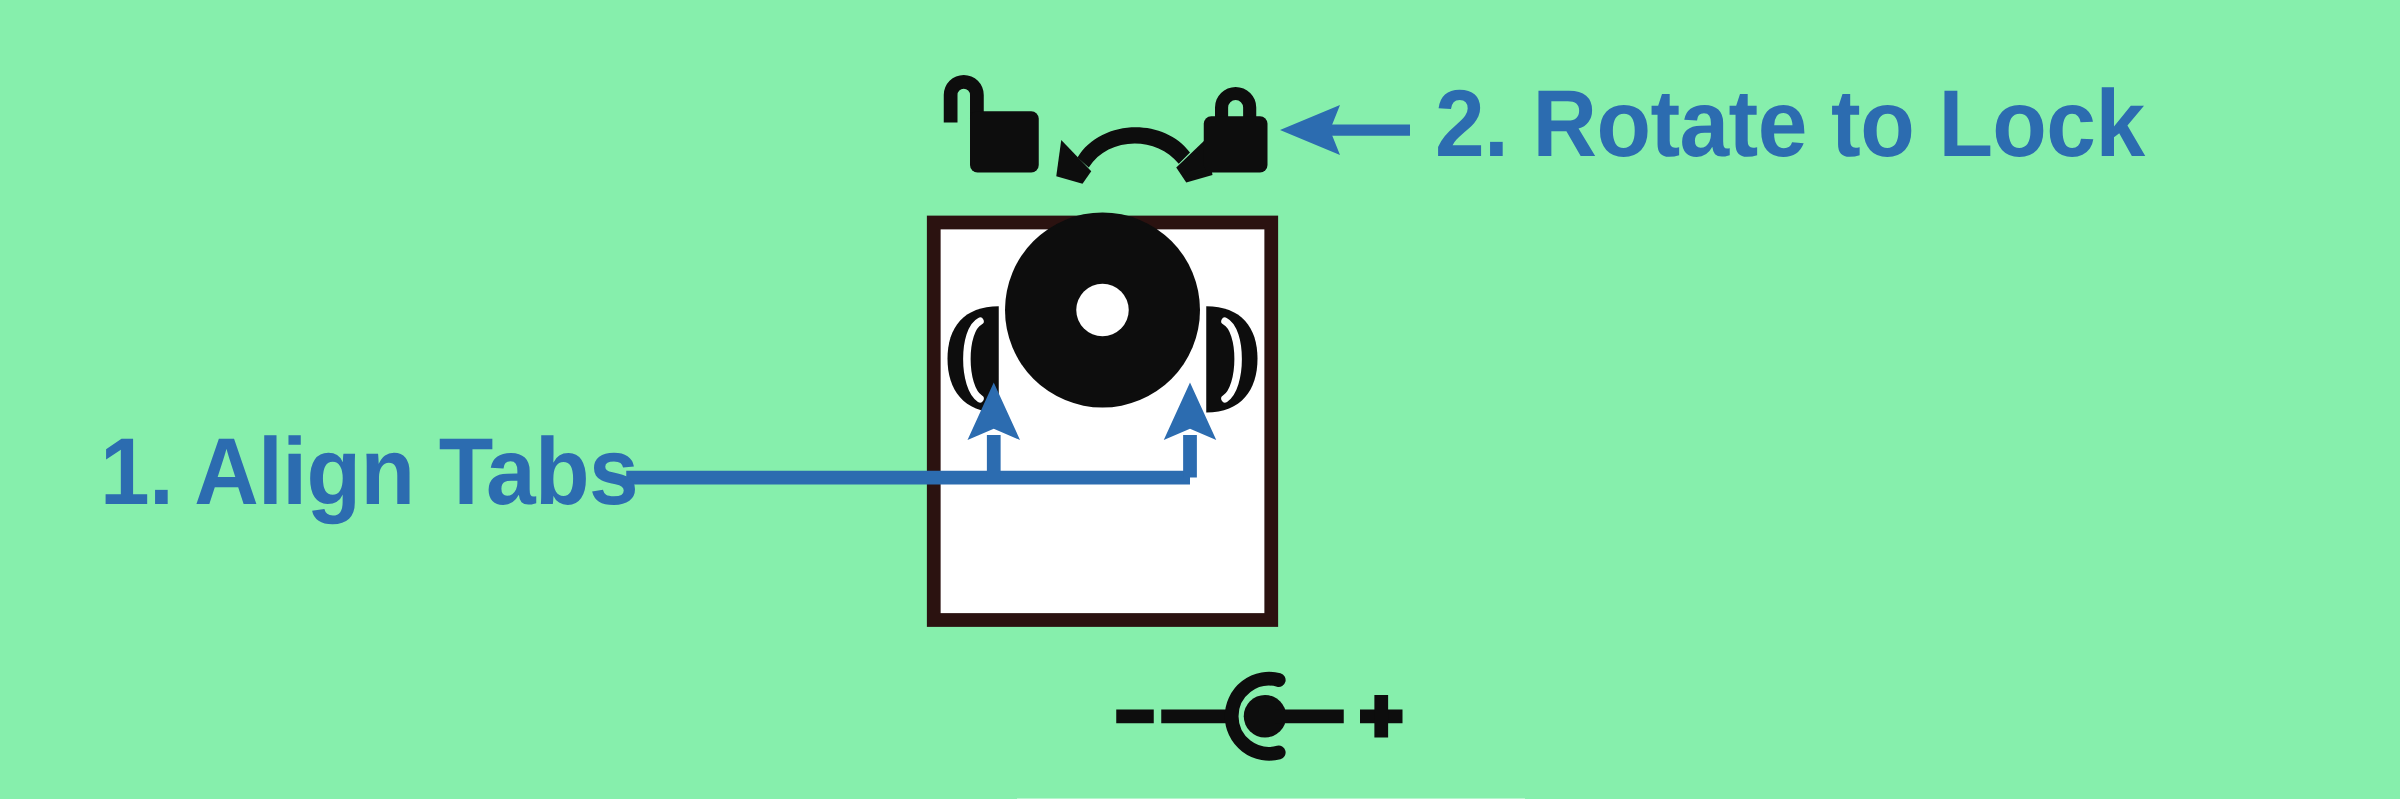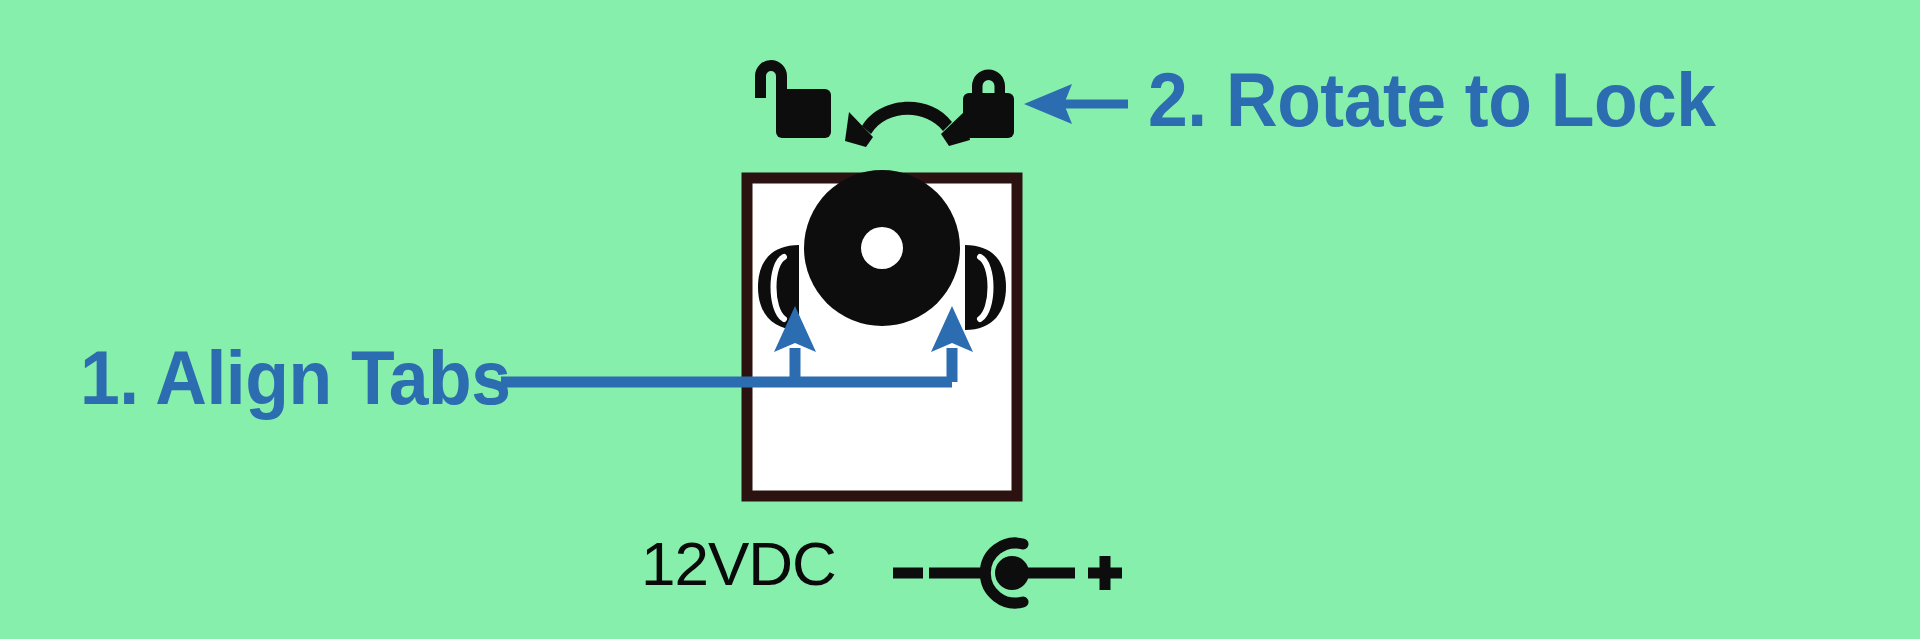--- a/index.html
+++ b/index.html
@@ -165,15 +165,14 @@
       <line x1="1088" y1="573" x2="1122" y2="573" stroke="#0d0d0d" stroke-width="11"></line>
       <line x1="1105" y1="556" x2="1105" y2="590" stroke="#0d0d0d" stroke-width="11"></line>
     </g>
 
   </svg>
 
   <div class="lbl step-label" id="label-step2" style="color:#2c6cb0;">2. Rotate to Lock</div>
 
   <div class="lbl step-label" id="label-step1" style="color:#2c6cb0;">1. Align Tabs</div>
 
-  <div class="lbl" id="label-voltage">12VDC</div>
 
 </div>
 
 </body></html>

